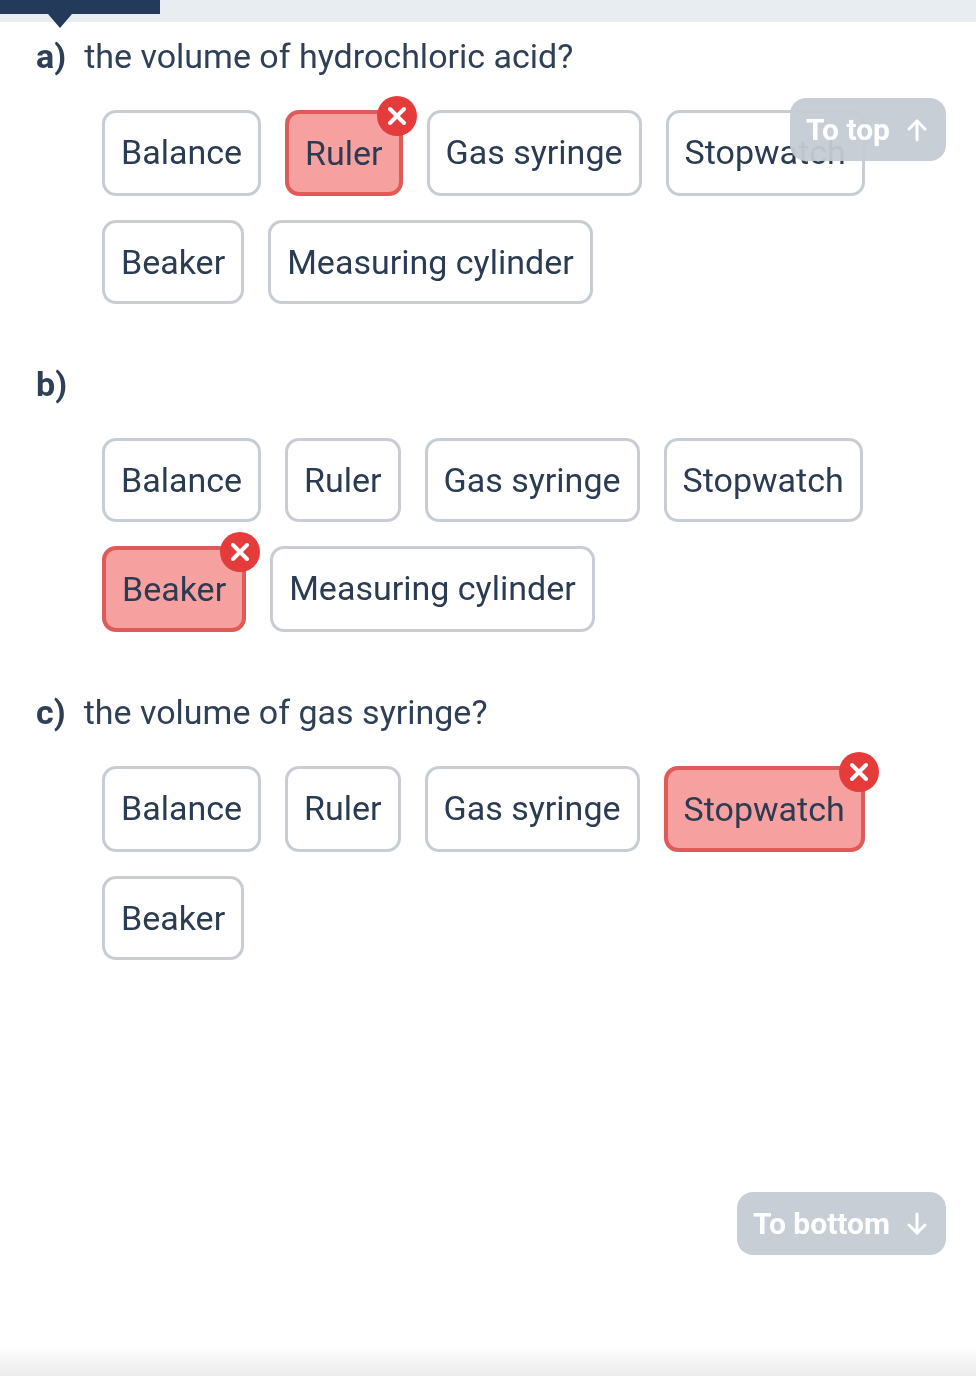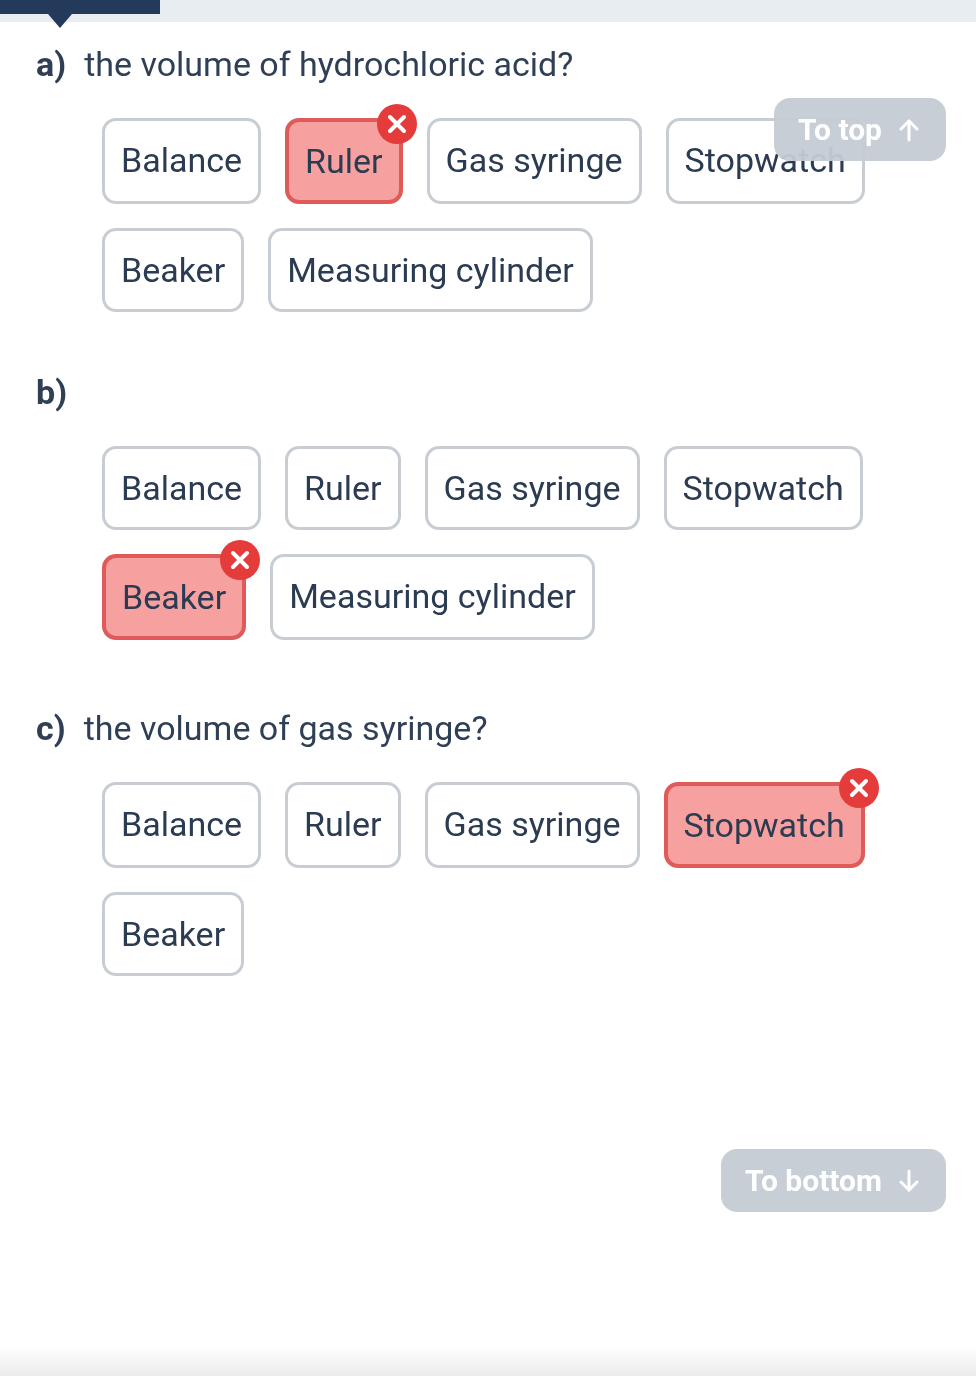--- a/index.html
+++ b/index.html
@@ -42,21 +42,21 @@
   }
   .question + .question { margin-top: 60px; }
   .qrow {
     display: flex;
     align-items: baseline;
     gap: 18px;
     font-size: 34px;
     color: #2f3f56;
   }
   .qlabel { font-weight: 700; }
-  .qtext { font-weight: 400; margin-top: 8px; }
+  .qtext { font-weight: 400; }
   .options {
     margin-left: 66px;
     margin-top: 34px;
     display: flex;
     flex-wrap: wrap;
     gap: 24px 24px;
   }
   .opt {
     position: relative;
     border: 3px solid #c8cdd3;
@@ -88,29 +88,29 @@
   }
   .opt .xbadge svg { display: block; }
   .floatbtn {
     position: absolute;
     right: 30px;
     background: #c6ccd4;
     color: #ffffff;
     font-weight: 700;
     font-size: 30px;
     border-radius: 16px;
-    padding: 14px 24px;
+    padding: 14px 16px;
     display: flex;
     align-items: center;
     gap: 14px;
     opacity: 0.95;
     cursor: pointer;
   }
   .floatbtn.totop { top: 98px; }
-  .floatbtn.tobottom { top: 1149px; }
+  .floatbtn.tobottom { top: 1192px; }
   .arrow {
     width: 26px;
     height: 26px;
     display: inline-flex;
     align-items: center;
     justify-content: center;
   }
   .bottom-shadow {
     position: absolute;
     left: 0; right: 0;

